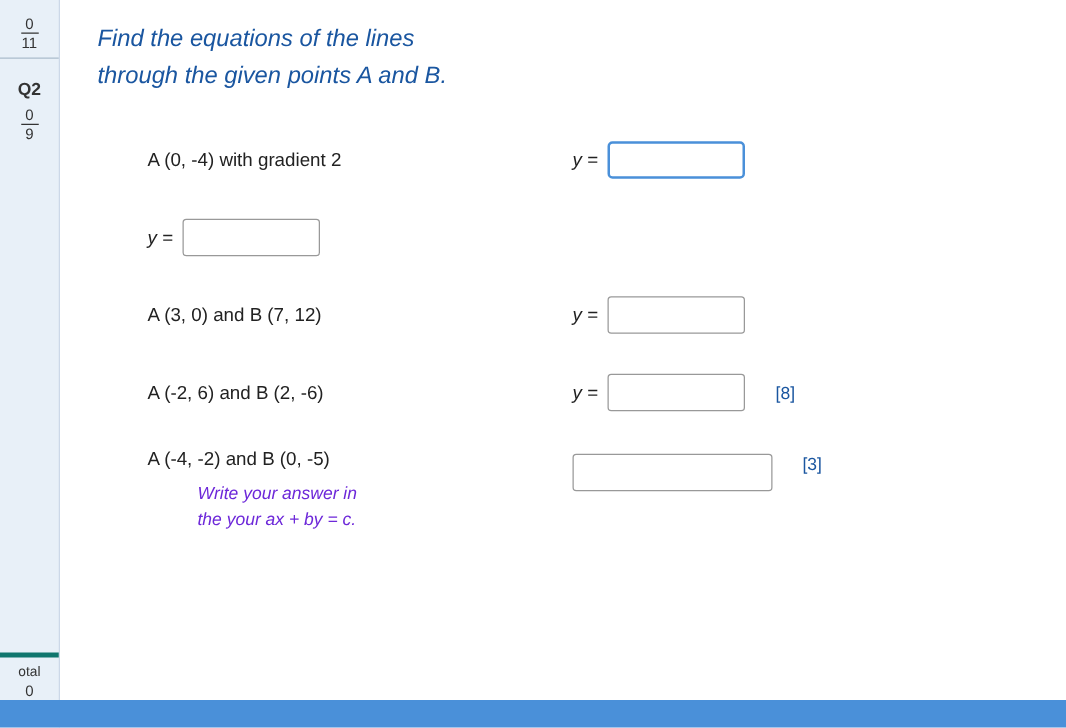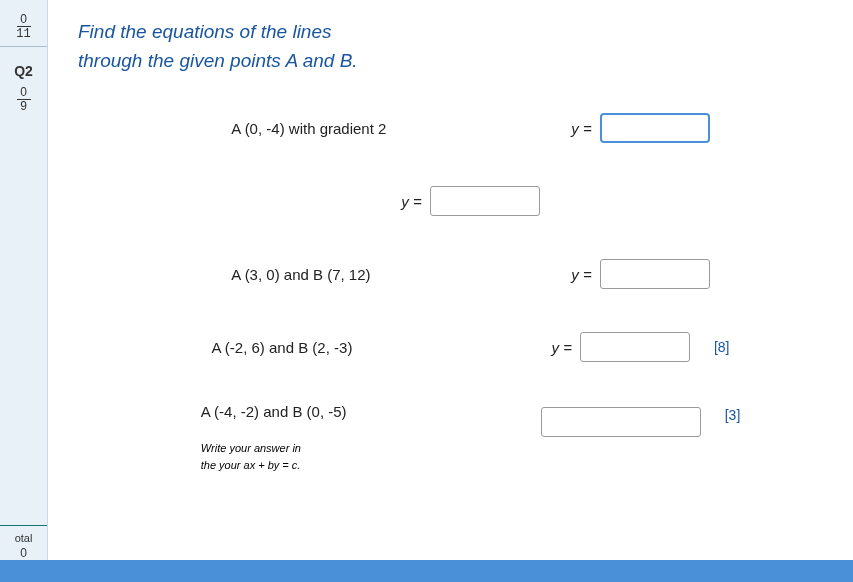--- a/index.html
+++ b/index.html
@@ -44,42 +44,41 @@
     }
     .fraction-num {
       border-bottom: 1px solid #333;
       padding: 0 2px;
       min-width: 14px;
       text-align: center;
     }
     .fraction-den {
       padding: 0 2px;
       text-align: center;
-      font-family: Liberation Mono, monospace;
     }
     .sidebar-q2 {
       font-size: 14px;
       font-weight: bold;
       color: #333;
       margin: 8px 0 4px 0;
       text-align: left;
     }
     .sidebar-score {
       display: flex;
       flex-direction: column;
       align-items: center;
       font-size: 12px;
       color: #333;
       margin-top: 2px;
     }
     .sidebar-bottom {
       margin-top: auto;
       width: 100%;
       padding: 6px;
-      border-top: 1px solid #0f766e;
+      border-top: 4px solid #0f766e;
       text-align: center;
     }
     .sidebar-total-label {
       font-size: 11px;
       color: #333;
     }
     .sidebar-total-score {
       font-size: 12px;
       color: #333;
       margin-top: 2px;
@@ -97,22 +96,21 @@
       font-size: 19px;
       color: #1a56a0;
       line-height: 1.5;
       margin-bottom: 24px;
       font-style: italic;
     }
 
     .question-rows {
       display: flex;
       flex-direction: column;
-      gap: 15px;
-      align-items: center;
+      gap: 4px;
     }
 
     .q-row {
       display: flex;
       align-items: center;
       padding: 14px 0 14px 40px;
       min-height: 56px;
       position: relative;
     }
 
@@ -159,24 +157,25 @@
       flex-shrink: 0;
     }
 
     
     .q-row-last .q-text-block {
       font-size: 15px;
       color: #222;
       flex: 0 0 340px;
     }
     .q-row-last .q-write-hint {
-      font-size: 11px;
-      color: #000000;
+      font-size: 14px;
+      color: #6d28d9;
       font-style: italic;
       line-height: 1.5;
+      margin-left: 40px;
     }
     .last-row-right {
       display: flex;
       flex-direction: column;
       align-items: flex-start;
     }
     .last-row-right .q-input {
       width: 160px;
       margin-bottom: 4px;
     }
@@ -246,30 +245,30 @@
     <div class="q-row">
       <div class="q-text">
         <span>A (3, 0) and B (7, 12)</span>
       </div>
       <span class="q-equals">y =</span>
       <input class="q-input" type="text" style="">
     </div>
 
     <div class="q-row">
       <div class="q-text">
-        <span>A (-2, 6) and B (2, -3)</span>
+        <span>A (-2, 6) and B (2, -6)</span>
       </div>
       <span class="q-equals">y =</span>
       <input class="q-input" type="text" style="">
       <span class="q-marks">[8]</span>
     </div>
 
     <div class="q-row q-row-last">
       <div class="q-text-block">
-        <div style="font-size:15px; color:#222; margin-bottom:20px;">A (-4, -2) and B (0, -5)</div>
+        <div style="font-size:15px; color:#222; margin-bottom:8px;">A (-4, -2) and B (0, -5)</div>
         <div class="q-write-hint">
           <span>Write your answer in</span><br>
           <span>the your </span><span style="">ax + by = c.</span>
         </div>
       </div>
       <div class="last-row-right">
         <input class="q-input" type="text" style="width: 160px; margin-top: 4px;">
       </div>
       <span class="q-marks" style="margin-top:4px;">[3]</span>
     </div>

